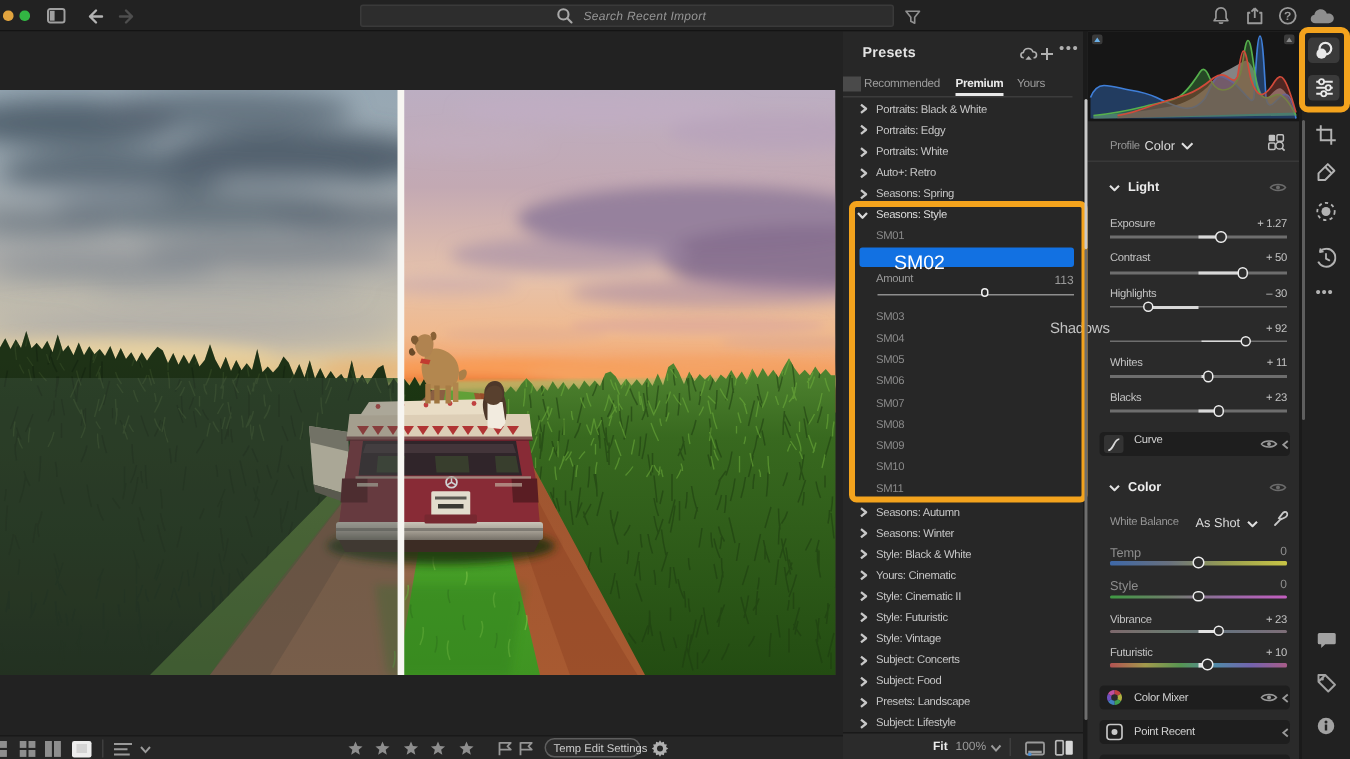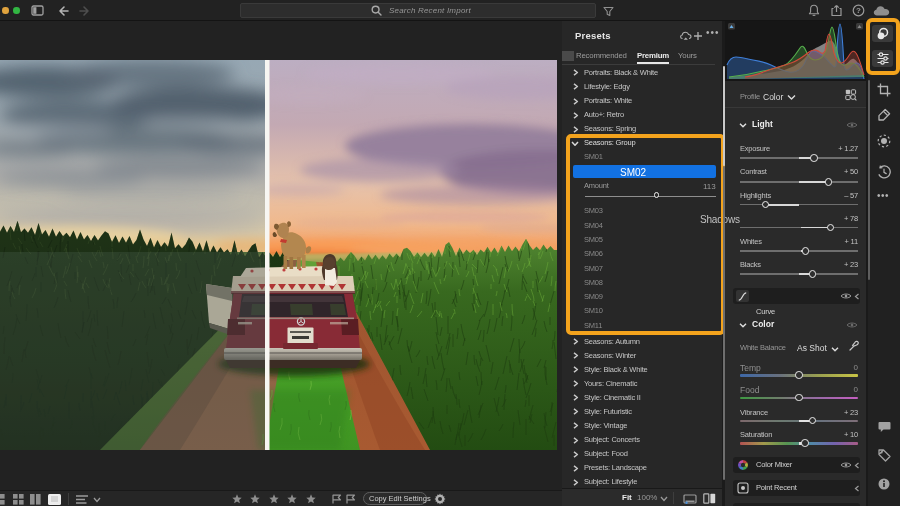--- a/index.html
+++ b/index.html
@@ -311,40 +311,40 @@
 <div class="t" style="left:678px;top:51px;font-size:7.8px;letter-spacing:-0.2px;color:#9c9c9c">Yours</div>
 <div class="abs" style="left:637px;top:61.5px;width:32px;height:2px;background:#e8e8e8"></div>
 <div class="abs" style="left:562px;top:64px;width:153px;height:1px;background:#3c3c3c"></div>
 <svg class="abs" style="left:572px;top:69.0px" width="7" height="7" viewBox="0 0 7 7">
     <path d="M2 0.8 L5.4 3.5 L2 6.2" fill="none" stroke="#c8c8c8" stroke-width="1.5" stroke-linejoin="round"></path>
   </svg>
 <div class="t" style="left:584px;top:67.5px;font-size:7.5px;letter-spacing:-0.2px;color:#c6c6c6">Portraits: Black &amp; White</div>
 <svg class="abs" style="left:572px;top:83.3px" width="7" height="7" viewBox="0 0 7 7">
     <path d="M2 0.8 L5.4 3.5 L2 6.2" fill="none" stroke="#c8c8c8" stroke-width="1.5" stroke-linejoin="round"></path>
   </svg>
-<div class="t" style="left:584px;top:81.8px;font-size:7.5px;letter-spacing:-0.2px;color:#c6c6c6">Lifestyle: Edgy</div>
+<div class="t" style="left:584px;top:81.8px;font-size:7.5px;letter-spacing:-0.2px;color:#c6c6c6">Portraits: Edgy</div>
 <svg class="abs" style="left:572px;top:97.6px" width="7" height="7" viewBox="0 0 7 7">
     <path d="M2 0.8 L5.4 3.5 L2 6.2" fill="none" stroke="#c8c8c8" stroke-width="1.5" stroke-linejoin="round"></path>
   </svg>
 <div class="t" style="left:584px;top:96.1px;font-size:7.5px;letter-spacing:-0.2px;color:#c6c6c6">Portraits: White</div>
 <svg class="abs" style="left:572px;top:111.9px" width="7" height="7" viewBox="0 0 7 7">
     <path d="M2 0.8 L5.4 3.5 L2 6.2" fill="none" stroke="#c8c8c8" stroke-width="1.5" stroke-linejoin="round"></path>
   </svg>
 <div class="t" style="left:584px;top:110.4px;font-size:7.5px;letter-spacing:-0.2px;color:#c6c6c6">Auto+: Retro</div>
 <svg class="abs" style="left:572px;top:125.5px" width="7" height="7" viewBox="0 0 7 7">
     <path d="M2 0.8 L5.4 3.5 L2 6.2" fill="none" stroke="#c8c8c8" stroke-width="1.5" stroke-linejoin="round"></path>
   </svg>
 <div class="t" style="left:584px;top:124.0px;font-size:7.5px;letter-spacing:-0.2px;color:#c6c6c6">Seasons: Spring</div>
 <svg class="abs" style="left:571px;top:139.5px" width="8" height="7" viewBox="0 0 8 7">
     <path d="M1 2 L4 5.2 L7 2" fill="none" stroke="#d8d8d8" stroke-width="1.5" stroke-linejoin="round"></path>
   </svg>
-<div class="t" style="left:584px;top:138px;font-size:7.5px;letter-spacing:-0.2px;color:#dedede">Seasons: Group</div>
+<div class="t" style="left:584px;top:138px;font-size:7.5px;letter-spacing:-0.2px;color:#dedede">Seasons: Style</div>
 <div class="t" style="left:584px;top:152px;font-size:7.5px;letter-spacing:-0.2px;color:#8a8a8a">SM01</div>
 <div class="abs" style="left:573px;top:165px;width:143px;height:13px;border-radius:2px;background:#1271e2"></div>
-<div class="t" style="left:620px;top:167px;font-size:10px;color:#ffffff">SM02</div>
+<div class="t" style="left:596px;top:167px;font-size:13px;color:#ffffff">SM02</div>
 <div class="t" style="left:584px;top:181px;font-size:7.5px;letter-spacing:-0.2px;color:#9a9a9a">Amount</div>
 <div class="t" style="left:703px;top:181.5px;font-size:8px;color:#9a9a9a">113</div>
 <div class="abs" style="left:585px;top:195.7px;width:131px;height:1.6px;background:#8e8e8e"></div>
 <div class="abs" style="left:653.5px;top:192px;width:5.6px;height:5.6px;border-radius:50%;background:#2a2a2a;border:1.8px solid #f0f0f0"></div>
 <div class="t" style="left:584px;top:206.3px;font-size:7.5px;letter-spacing:-0.2px;color:#8a8a8a">SM03</div>
 <div class="t" style="left:584px;top:220.6px;font-size:7.5px;letter-spacing:-0.2px;color:#8a8a8a">SM04</div>
 <div class="t" style="left:584px;top:234.9px;font-size:7.5px;letter-spacing:-0.2px;color:#8a8a8a">SM05</div>
 <div class="t" style="left:584px;top:249.2px;font-size:7.5px;letter-spacing:-0.2px;color:#8a8a8a">SM06</div>
 <div class="t" style="left:584px;top:263.5px;font-size:7.5px;letter-spacing:-0.2px;color:#8a8a8a">SM07</div>
 <div class="t" style="left:584px;top:277.8px;font-size:7.5px;letter-spacing:-0.2px;color:#8a8a8a">SM08</div>
@@ -438,45 +438,45 @@
 <div class="t" style="right:42px;top:143.5px;font-size:7.5px;letter-spacing:-0.2px;color:#c2c2c2">+ 1.27</div>
 <div class="abs" style="left:740px;top:157.2px;width:118px;height:1.6px;background:#6e6e6e"></div>
 <div class="abs" style="left:799px;top:157.2px;width:15px;height:1.8px;background:#d8d8d8"></div>
 <div class="abs" style="left:810.2px;top:154.2px;width:7.6px;height:7.6px;border-radius:50%;background:#2e2e2e;border:1.9px solid #ececec"></div>
 <div class="t" style="left:740px;top:167.0px;font-size:7.5px;letter-spacing:-0.2px;color:#c2c2c2">Contrast</div>
 <div class="t" style="right:42px;top:167.0px;font-size:7.5px;letter-spacing:-0.2px;color:#c2c2c2">+ 50</div>
 <div class="abs" style="left:740px;top:181.0px;width:118px;height:1.6px;background:#6e6e6e"></div>
 <div class="abs" style="left:799px;top:181.0px;width:29.5px;height:1.8px;background:#d8d8d8"></div>
 <div class="abs" style="left:824.7px;top:178.0px;width:7.6px;height:7.6px;border-radius:50%;background:#2e2e2e;border:1.9px solid #ececec"></div>
 <div class="t" style="left:740px;top:190.5px;font-size:7.5px;letter-spacing:-0.2px;color:#c2c2c2">Highlights</div>
-<div class="t" style="right:42px;top:190.5px;font-size:7.5px;letter-spacing:-0.2px;color:#c2c2c2">– 57</div>
+<div class="t" style="right:42px;top:190.5px;font-size:7.5px;letter-spacing:-0.2px;color:#c2c2c2">– 30</div>
 <div class="abs" style="left:740px;top:203.79999999999998px;width:118px;height:1.6px;background:#6e6e6e"></div>
 <div class="abs" style="left:765.4px;top:203.8px;width:33.6px;height:1.8px;background:#d8d8d8"></div>
 <div class="abs" style="left:761.6px;top:200.79999999999998px;width:7.6px;height:7.6px;border-radius:50%;background:#2e2e2e;border:1.9px solid #ececec"></div>
 <div class="t" style="left:700px;top:213.5px;font-size:10px;letter-spacing:-0.2px;color:#c2c2c2">Shadows</div>
-<div class="t" style="right:42px;top:213.5px;font-size:7.5px;letter-spacing:-0.2px;color:#c2c2c2">+ 78</div>
+<div class="t" style="right:42px;top:213.5px;font-size:7.5px;letter-spacing:-0.2px;color:#c2c2c2">+ 92</div>
 <div class="abs" style="left:740px;top:226.79999999999998px;width:118px;height:1.6px;background:#6e6e6e"></div>
 <div class="abs" style="left:801.0px;top:226.7px;width:32.299999999999955px;height:1.8px;background:#d8d8d8"></div>
 <div class="abs" style="left:826.5px;top:223.79999999999998px;width:7.6px;height:7.6px;border-radius:50%;background:#2e2e2e;border:1.9px solid #ececec"></div>
 <div class="t" style="left:740px;top:237.0px;font-size:7.5px;letter-spacing:-0.2px;color:#c2c2c2">Whites</div>
 <div class="t" style="right:42px;top:237.0px;font-size:7.5px;letter-spacing:-0.2px;color:#c2c2c2">+ 11</div>
 <div class="abs" style="left:740px;top:250.39999999999998px;width:118px;height:1.6px;background:#6e6e6e"></div>
 <div class="abs" style="left:801.0px;top:250.29999999999998px;width:6.7000000000000455px;height:1.8px;background:#d8d8d8"></div>
 <div class="abs" style="left:801.7px;top:247.39999999999998px;width:7.6px;height:7.6px;border-radius:50%;background:#2e2e2e;border:1.9px solid #ececec"></div>
 <div class="t" style="left:740px;top:260.0px;font-size:7.5px;letter-spacing:-0.2px;color:#c2c2c2">Blacks</div>
 <div class="t" style="right:42px;top:260.0px;font-size:7.5px;letter-spacing:-0.2px;color:#c2c2c2">+ 23</div>
 <div class="abs" style="left:740px;top:273.4px;width:118px;height:1.6px;background:#6e6e6e"></div>
 <div class="abs" style="left:799px;top:273.4px;width:13.6px;height:1.8px;background:#d8d8d8"></div>
 <div class="abs" style="left:808.8000000000001px;top:270.4px;width:7.6px;height:7.6px;border-radius:50%;background:#2e2e2e;border:1.9px solid #ececec"></div>
 <div class="abs" style="left:733px;top:288px;width:127px;height:15.5px;background:#1e1e1e;border-radius:3px"></div>
 <div class="abs" style="left:736px;top:289.7px;width:12.5px;height:12.5px;background:#333333;border-radius:2px"></div>
 <svg class="abs" style="left:738px;top:291.5px" width="9" height="9" viewBox="0 0 9 9">
     <path d="M0.8 8.2 C4.5 8.2 4.5 0.8 8.2 0.8" fill="none" stroke="#d8d8d8" stroke-width="1.2"></path>
   </svg>
-<div class="t" style="left:756px;top:307px;font-size:7.5px;letter-spacing:-0.2px;color:#d2d2d2">Curve</div>
+<div class="t" style="left:756px;top:288px;font-size:7.5px;letter-spacing:-0.2px;color:#d2d2d2">Curve</div>
 <svg class="abs" style="left:840px;top:292px" width="12" height="8" viewBox="0 0 12 8">
     <path d="M1 4 C3 1.4 9 1.4 11 4 C9 6.6 3 6.6 1 4 Z" fill="none" stroke="#9a9a9a" stroke-width="1"></path>
     <circle cx="6" cy="4" r="1.3" fill="#9a9a9a"></circle>
   </svg>
 <svg class="abs" style="left:854px;top:292.5px" width="6" height="7" viewBox="0 0 6 7">
     <path d="M4.5 1 L1.5 3.5 L4.5 6" fill="none" stroke="#9a9a9a" stroke-width="1.2"></path>
   </svg>
 <svg class="abs" style="left:739px;top:322px" width="8" height="7" viewBox="0 0 8 7">
     <path d="M1 1.8 L4 4.8 L7 1.8" fill="none" stroke="#e0e0e0" stroke-width="1.4" stroke-linejoin="round"></path>
   </svg>
@@ -490,30 +490,30 @@
 <svg class="abs" style="left:831px;top:345.5px" width="8" height="7" viewBox="0 0 8 7">
     <path d="M1 1.8 L4 4.8 L7 1.8" fill="none" stroke="#dcdcdc" stroke-width="1.4" stroke-linejoin="round"></path>
   </svg>
 <svg class="abs" style="left:848px;top:340px" width="11" height="12" viewBox="0 0 11 12">
 <path d="M2 10 L6.2 5.8 M6.8 2.6 C7.6 1 9.4 1 10 2 C10.6 3 10 4.4 8.6 5 L5.6 6.4 L4.6 5.4 Z" fill="none" stroke="#c8c8c8" stroke-width="1.2" stroke-linecap="round"></path>
   </svg>
 <div class="t" style="left:740px;top:362.5px;font-size:8.5px;color:#8e8e8e">Temp</div>
 <div class="t" style="right:42px;top:362.5px;font-size:8px;color:#8e8e8e">0</div>
 <div class="abs" style="left:740px;top:374.4px;width:118px;height:2.2px;border-radius:1px;background:linear-gradient(90deg,#3e68a8,#68707e,#9aa050,#c8c445)"></div>
 <div class="abs" style="left:795.2px;top:371.4px;width:7.6px;height:7.6px;border-radius:50%;background:#2e2e2e;border:1.9px solid #ececec"></div>
-<div class="t" style="left:740px;top:385.0px;font-size:8.5px;color:#8e8e8e">Food</div>
+<div class="t" style="left:740px;top:385.0px;font-size:8.5px;color:#8e8e8e">Style</div>
 <div class="t" style="right:42px;top:385.0px;font-size:8px;color:#8e8e8e">0</div>
 <div class="abs" style="left:740px;top:396.9px;width:118px;height:2.2px;border-radius:1px;background:linear-gradient(90deg,#3f9a43,#6e7e6a,#9a6aa8,#c45ec0)"></div>
 <div class="abs" style="left:795.2px;top:393.9px;width:7.6px;height:7.6px;border-radius:50%;background:#2e2e2e;border:1.9px solid #ececec"></div>
 <div class="t" style="left:740px;top:407.5px;font-size:7.5px;letter-spacing:-0.2px;color:#c2c2c2">Vibrance</div>
 <div class="t" style="right:42px;top:407.5px;font-size:7.5px;letter-spacing:-0.2px;color:#c2c2c2">+ 23</div>
 <div class="abs" style="left:740px;top:419.7px;width:118px;height:2px;border-radius:1px;background:linear-gradient(90deg,#7d686c,#6c7a70,#68727e,#7e6e78)"></div>
 <div class="abs" style="left:799px;top:419.7px;width:13.6px;height:2.2px;background:#e2e2e2"></div>
 <div class="abs" style="left:808.8px;top:416.7px;width:7.6px;height:7.6px;border-radius:50%;background:#2e2e2e;border:1.9px solid #ececec"></div>
-<div class="t" style="left:740px;top:429.5px;font-size:7.5px;letter-spacing:-0.2px;color:#c2c2c2">Saturation</div>
+<div class="t" style="left:740px;top:429.5px;font-size:7.5px;letter-spacing:-0.2px;color:#c2c2c2">Futuristic</div>
 <div class="t" style="right:42px;top:429.5px;font-size:7.5px;letter-spacing:-0.2px;color:#c2c2c2">+ 10</div>
 <div class="abs" style="left:740px;top:442.2px;width:118px;height:2.4px;border-radius:1px;background:linear-gradient(90deg,#b25252,#a29a4c,#569552,#5189a8,#7463ae,#a85c88)"></div>
 <div class="abs" style="left:799px;top:442.2px;width:6px;height:2.4px;background:#e2e2e2"></div>
 <div class="abs" style="left:801.1px;top:439.2px;width:7.6px;height:7.6px;border-radius:50%;background:#2e2e2e;border:1.9px solid #ececec"></div>
 <div class="abs" style="left:733px;top:457px;width:127px;height:15.5px;background:#1e1e1e;border-radius:3px"></div>
 <svg class="abs" style="left:737px;top:459px" width="12" height="12" viewBox="0 0 12 12">
 <circle cx="6" cy="6" r="5" fill="#222"></circle>
 <path d="M6 1 A5 5 0 0 1 10.3 3.5 L6 6 Z" fill="#c04040"></path>
     <path d="M10.3 3.5 A5 5 0 0 1 10.3 8.5 L6 6 Z" fill="#b0b040"></path>
 <path d="M10.3 8.5 A5 5 0 0 1 6 11 L6 6 Z" fill="#40a050"></path>
@@ -636,21 +636,21 @@
 <svg class="abs" style="left:305.5px;top:493.5px" width="10" height="10" viewBox="0 0 10 10">
     <path d="M5 0.3 L6.3 3.4 L9.7 3.7 L7.1 5.9 L7.9 9.2 L5 7.4 L2.1 9.2 L2.9 5.9 L0.3 3.7 L3.7 3.4 Z" fill="#8e8e8e"></path>
   </svg>
 <svg class="abs" style="left:331px;top:493.5px" width="11" height="10" viewBox="0 0 11 10">
 <path d="M2 0.8 V9.5 M2 1.2 H9.5 L7.3 3.5 L9.5 5.8 H2" fill="none" stroke="#969696" stroke-width="1.2" stroke-linejoin="round"></path>
   </svg>
 <svg class="abs" style="left:345px;top:493.5px" width="11" height="10" viewBox="0 0 11 10">
 <path d="M2 0.8 V9.5 M2 1.2 H9.5 L7.3 3.5 L9.5 5.8 H2" fill="none" stroke="#969696" stroke-width="1.2" stroke-linejoin="round"></path>
   </svg>
 <div class="abs" style="left:363px;top:491.5px;width:64px;height:13.5px;border:1px solid #5e5e5e;border-radius:7px;background:#2b2b2b"></div>
-<div class="t" style="left:369px;top:494px;font-size:7.5px;color:#cecece">Copy Edit Settings</div>
+<div class="t" style="left:369px;top:494px;font-size:7.5px;color:#cecece">Temp Edit Settings</div>
 <svg class="abs" style="left:434px;top:492.5px" width="12" height="12" viewBox="0 0 12 12">
 <path d="M6 0.5 L6.9 2 L8.6 1.5 L8.9 3.2 L10.6 3.4 L10 5 L11.5 6 L10 7 L10.6 8.6 L8.9 8.8 L8.6 10.5 L6.9 10 L6 11.5 L5.1 10 L3.4 10.5 L3.1 8.8 L1.4 8.6 L2 7 L0.5 6 L2 5 L1.4 3.4 L3.1 3.2 L3.4 1.5 L5.1 2 Z" fill="#b0b0b0"></path>
 <circle cx="6" cy="6" r="2" fill="#262626"></circle>
   </svg>
 <div class="t" style="left:622px;top:493px;font-size:8px;font-weight:bold;color:#ececec">Fit</div>
 <div class="t" style="left:637px;top:493px;font-size:8px;color:#9a9a9a">100%</div>
 <svg class="abs" style="left:660px;top:496px" width="8" height="6" viewBox="0 0 8 6">
     <path d="M1 1 L4 4.4 L7 1" fill="none" stroke="#9a9a9a" stroke-width="1.3"></path>
   </svg>
 <div class="abs" style="left:673px;top:492px;width:1px;height:12px;background:#3e3e3e"></div>

